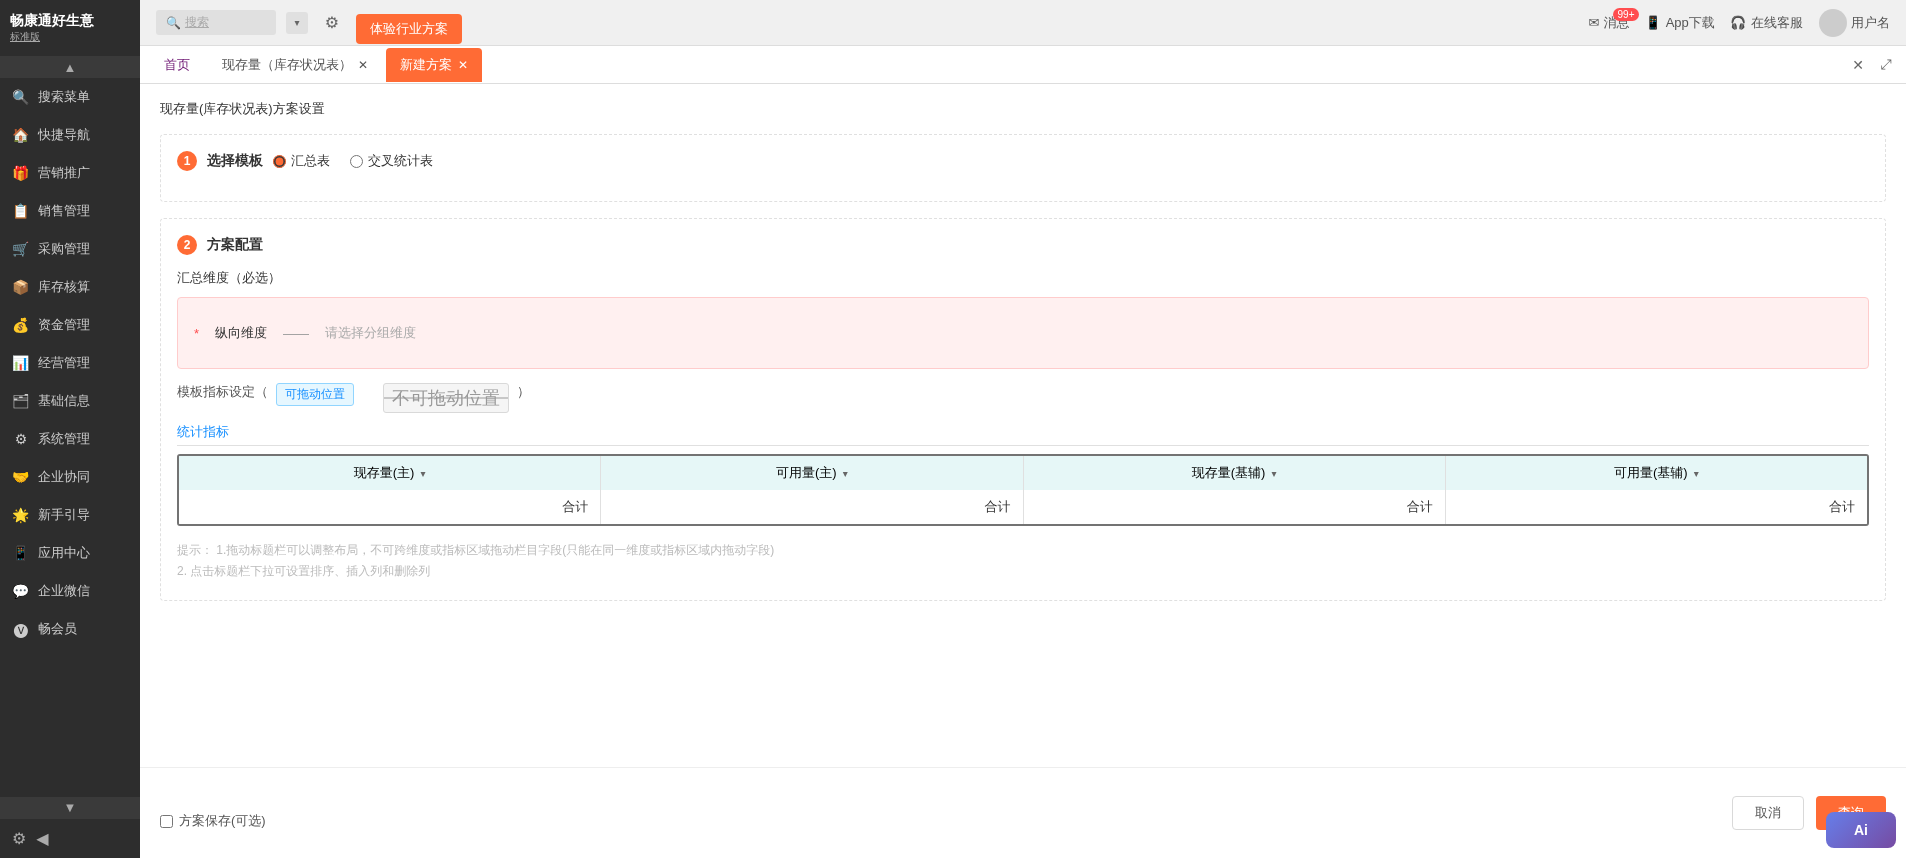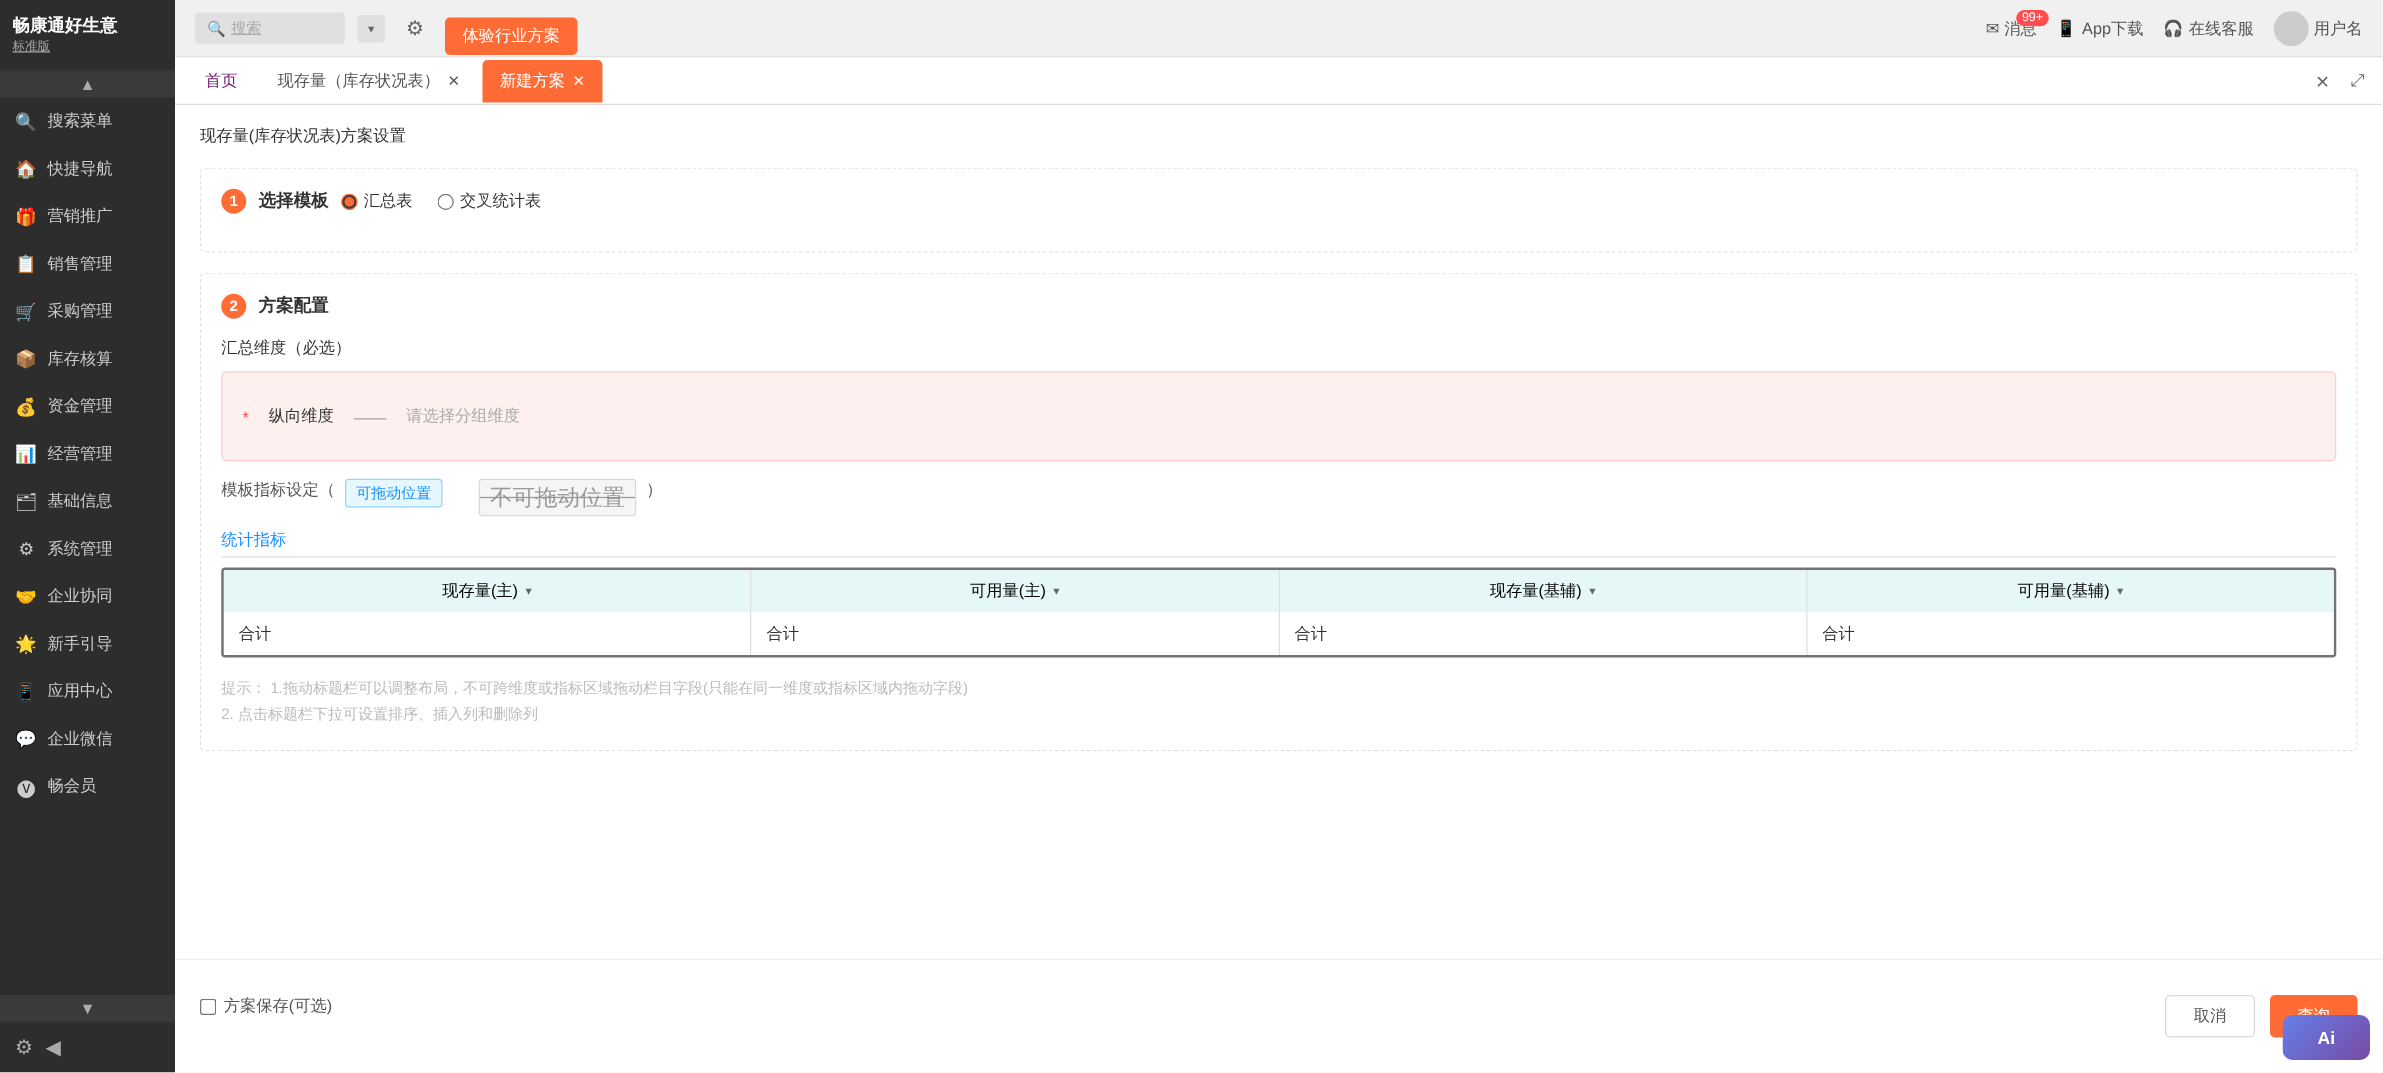--- a/index.html
+++ b/index.html
@@ -366,21 +366,21 @@
       gap: 6px;
     }
     .stat-col:last-child { border-right: none; }
     .stat-table-body {
       display: flex;
       background: #fff;
     }
     .stat-cell {
       flex: 1;
       padding: 8px 12px;
-      text-align: left;
+      text-align: right;
       border-right: 1px solid #e0e0e0;
       font-size: 13px;
       color: #333;
     }
     .stat-cell:last-child { border-right: none; }
     .col-dropdown {
       font-size: 10px;
       color: #666;
       cursor: pointer;
     }
@@ -392,21 +392,21 @@
       color: #bbb;
     }
     .tips-item { margin-bottom: 4px; }
 
     
     .footer {
       background: #fff;
       padding: 28px 20px;
       border-top: 1px solid #eee;
       display: flex;
-      align-items: flex-start;
+      align-items: flex-end;
       justify-content: space-between;
       flex-shrink: 0;
     }
     .save-option {
       display: flex;
       align-items: center;
       gap: 6px;
       font-size: 13px;
       color: #555;
     }

